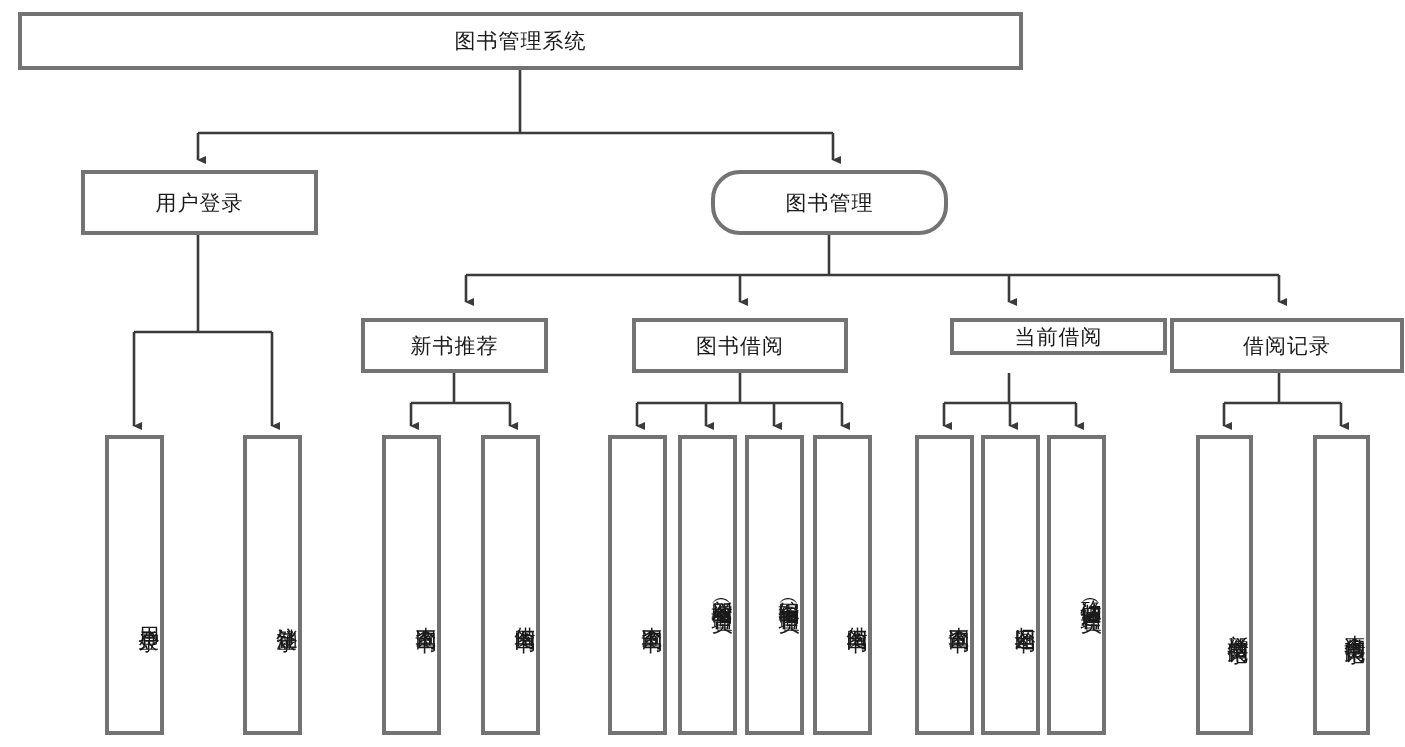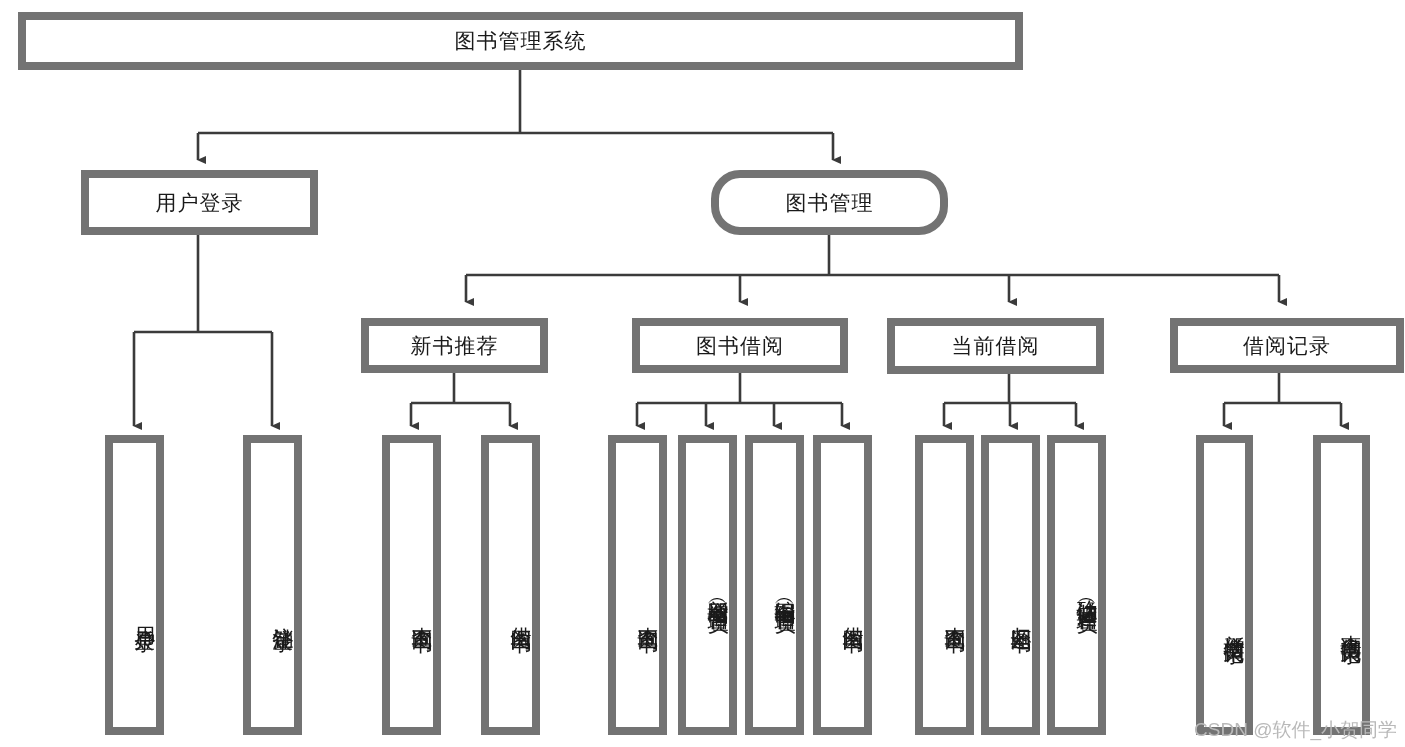--- a/index.html
+++ b/index.html
@@ -19,21 +19,21 @@
     position: absolute;
     left: 0;
     top: 0;
     width: 1405px;
     height: 747px;
     pointer-events: none;
   }
   .node {
     position: absolute;
     box-sizing: border-box;
-    border: 8px solid #737373;
+    border: 4px solid #737373;
     background: #ffffff;
     display: flex;
     align-items: center;
     justify-content: center;
     color: #1a1a1a;
   }
   .node.h {
     font-size: 21px;
     letter-spacing: 1px;
   }
@@ -128,21 +128,21 @@
   <div class="node h" style="left:711px; top:170px; width:237px; height:65px;border-radius:29px;">
     <span>图书管理</span>
   </div>
 
   <div class="node h" style="left:632px; top:318px; width:216px; height:55px;">
     <span>图书借阅</span>
   </div>
   <div class="node h" style="left:361px; top:318px; width:187px; height:55px;">
     <span>新书推荐</span>
   </div>
-  <div class="node h" style="left:887px; top:318px; width:217px; height:56px;justify-content:center;">
+  <div class="node h" style="left:950px; top:318px; width:217px; height:37px;justify-content:center;">
     <span>当前借阅</span>
   </div>
   <div class="node h" style="left:1170px; top:318px; width:234px; height:55px;">
     <span>借阅记录</span>
   </div>
 
   <div class="node v toppad-md" style="left:105px; top:435px; width:59px; height:300px;">
     <span class="label">用户登录</span>
   </div>
   <div class="node v toppad-md" style="left:243px; top:435px; width:59px; height:300px;">
@@ -179,15 +179,14 @@
     <span class="label">确认归还（管理员）</span>
   </div>
 
   <div class="node v toppad-lg" style="left:1196px; top:435px; width:57px; height:300px;">
     <span class="label">新增借阅记录</span>
   </div>
   <div class="node v toppad-lg" style="left:1313px; top:435px; width:57px; height:300px;">
     <span class="label">查询借阅记录</span>
   </div>
 
-  <div class="watermark">CSDN @软件_小贺同学</div>
 
 </div>
 
 </body></html>

